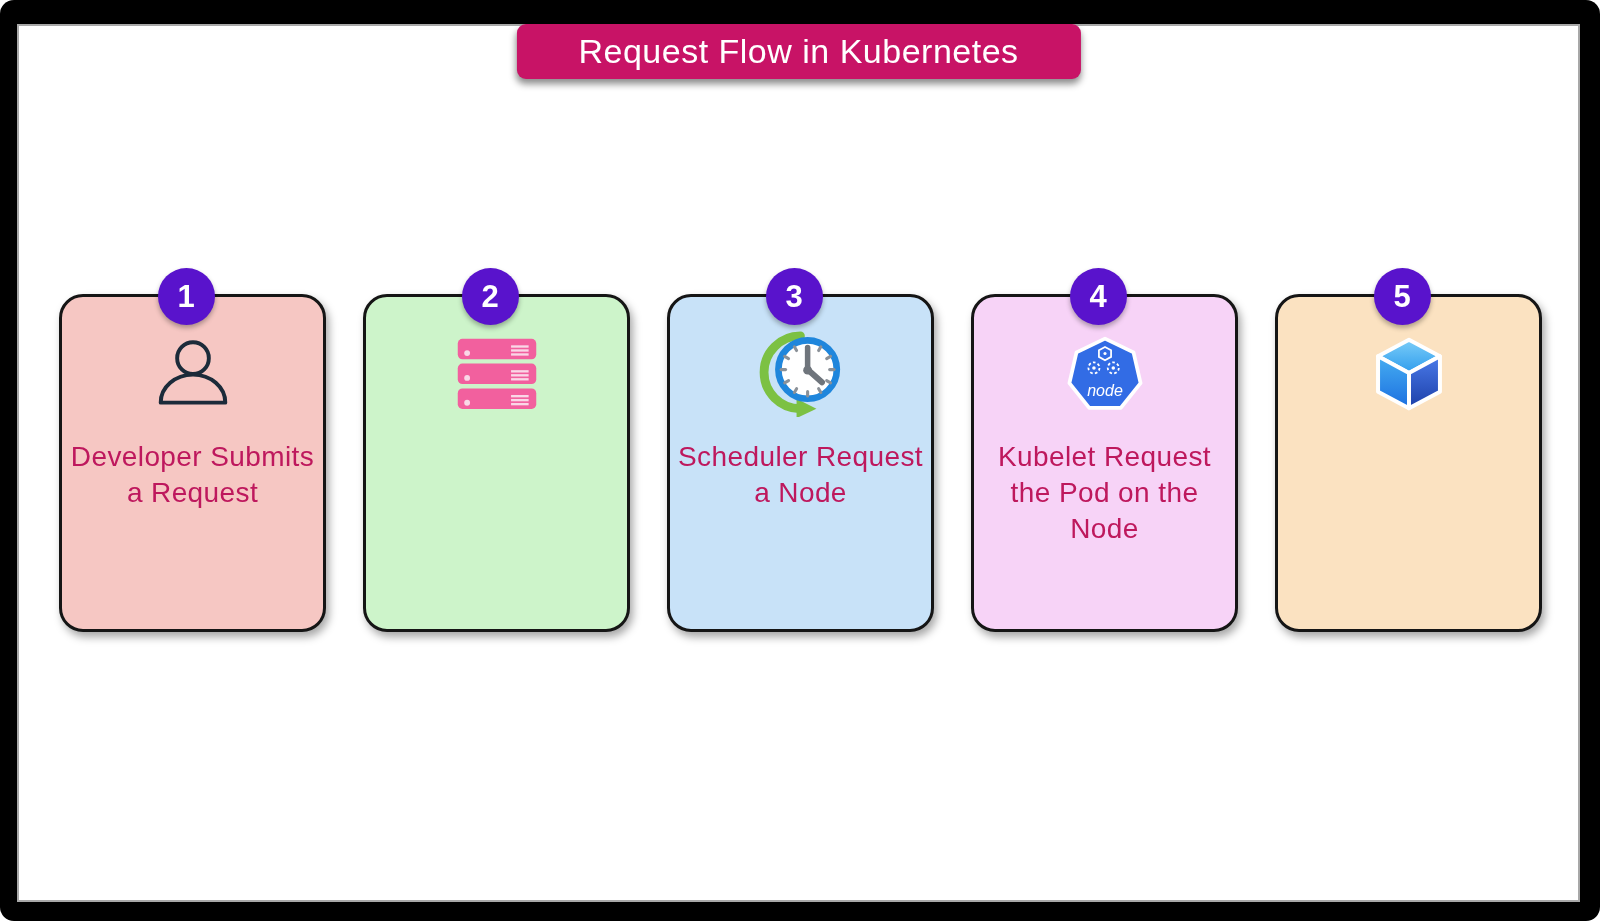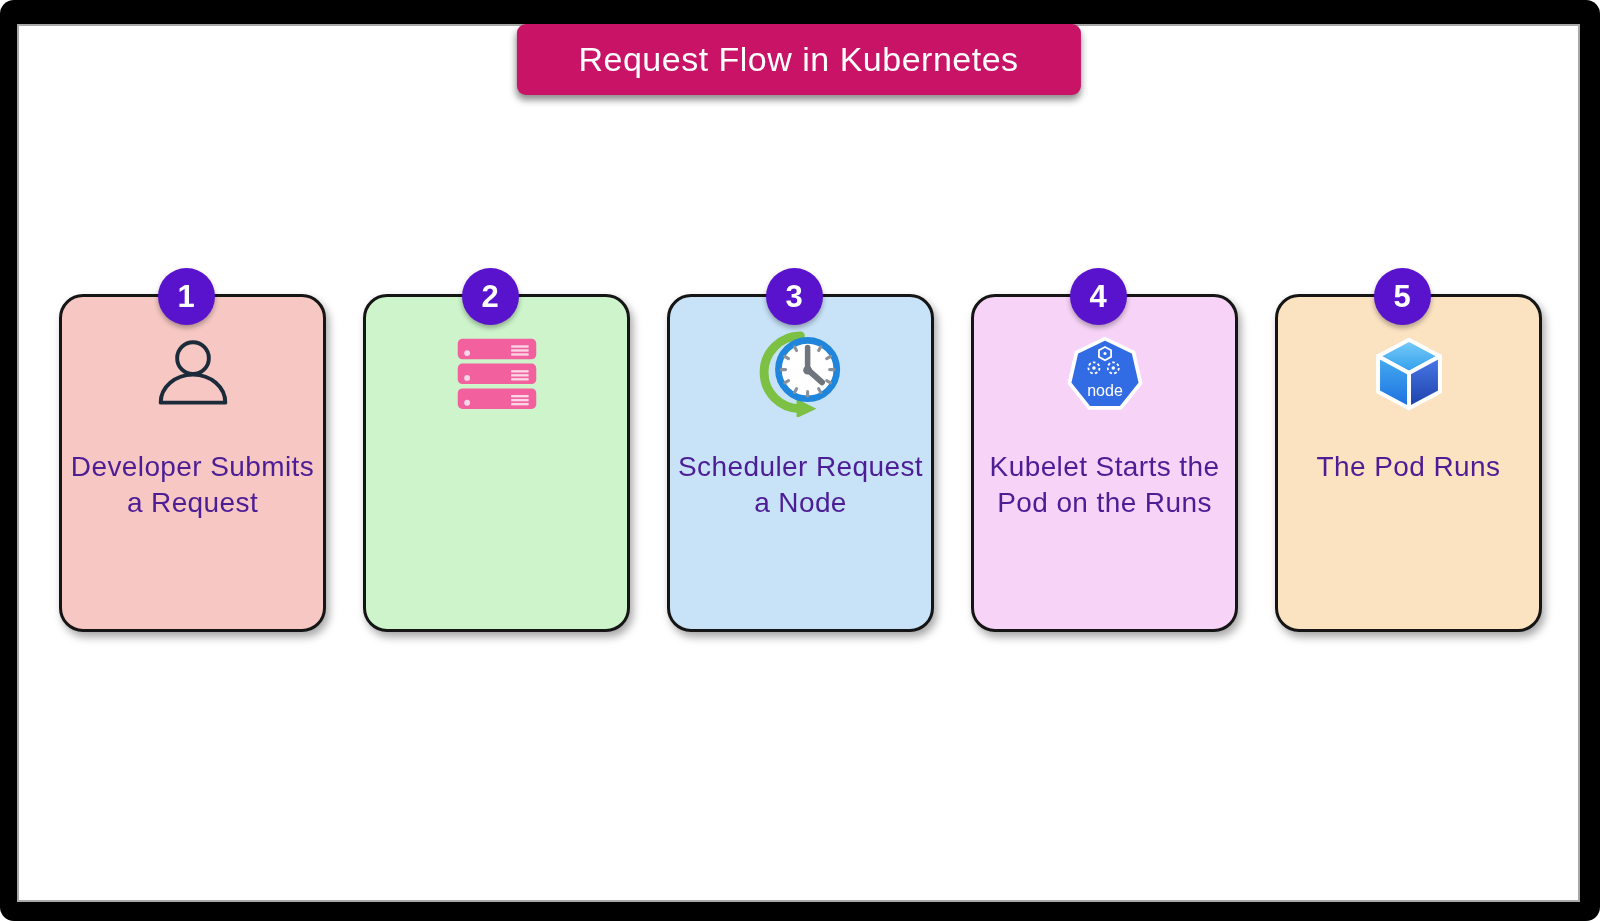--- a/index.html
+++ b/index.html
@@ -16,21 +16,21 @@
     width: 1563px; height: 878px;
     background: #ffffff;
     border: 2px solid #a8a8a8;
     box-sizing: border-box;
   }
 
   .banner {
     position: absolute; top: -2px; left: 50%;
     transform: translateX(-50%);
     height: 55px; line-height: 55px;
-    padding: 8px 62px;
+    padding: 0 62px;
     border-radius: 9px;
     font-size: 34px; font-weight: 500; letter-spacing: 0.5px;
     white-space: nowrap;
     box-shadow: 0 5px 7px rgba(0,0,0,0.45);
   }
 
   .cards-row {
     position: absolute; left: 40px; top: 268px;
     display: flex; gap: 37px;
   }
@@ -46,28 +46,28 @@
   }
   .badge {
     position: absolute; top: -29px; left: calc(50% - 35px);
     width: 57px; height: 57px; border-radius: 50%;
     display: flex; align-items: center; justify-content: center;
     font-size: 31px; font-weight: 600;
     box-shadow: 0 3px 5px rgba(0,0,0,0.3);
   }
   .icon-wrap {
     height: 86px;
-    display: flex; align-items: center; justify-content: center;
+    display: flex; align-items: center; justify-content: center; font-style: italic;
   }
   .label {
-    margin-top: 32px;
+    margin-top: 22px;
     max-width: 245px;
     font-size: 28px; line-height: 36px; letter-spacing: 0.4px;
     text-align: center;
-    color: #4c1d95;
+    color: #be185d;
   }
 </style>
 </head>
 <body>
 
 <div class="frame">
   <div class="canvas">
     <div class="banner" style="background: rgb(200, 19, 102); color: rgb(255, 255, 255);">
       <span>Request Flow in Kubernetes</span>
     </div>
@@ -154,21 +154,21 @@
                 <circle cx="45.5" cy="32.5" r="5" stroke-dasharray="2.4 2"></circle>
               </g>
               <g fill="#ffffff">
                 <circle cx="38" cy="19.5" r="1.4"></circle>
                 <circle cx="28" cy="32.5" r="1.6"></circle>
                 <circle cx="45.5" cy="32.5" r="1.6"></circle>
               </g>
               <text x="38" y="57.5" text-anchor="middle" font-size="14.5" font-weight="500" font-family="Liberation Sans, sans-serif" fill="#ffffff">node</text>
             </svg>
           </div>
-    <div class="label">Kubelet Starts the Pod on the Runs</div>
+    <div class="label">Kubelet Request the Pod on the Node</div>
   </div>
         <div class="card" style="background: rgb(251, 226, 193);">
     <div class="badge" style="background: rgb(89, 19, 204); color: rgb(255, 255, 255);">
       <span>5</span>
     </div>
     <div class="icon-wrap">
             <svg width="84" height="84" viewBox="0 0 76 76">
               <defs>
                 <linearGradient id="cubeTop" x1="0" y1="0" x2="0" y2="1">
                   <stop offset="0" stop-color="#7bcdf8"></stop>
@@ -183,17 +183,16 @@
                   <stop offset="1" stop-color="#1c3fa8"></stop>
                 </linearGradient>
               </defs>
               <g stroke="#ffffff" stroke-width="3.6" stroke-linejoin="round">
                 <polygon points="38,7 66,22 38,37 10,22" fill="url(#cubeTop)"></polygon>
                 <polygon points="10,22 38,37 38,69 10,54" fill="url(#cubeLeft)"></polygon>
                 <polygon points="38,37 66,22 66,54 38,69" fill="url(#cubeRight)"></polygon>
               </g>
             </svg>
           </div>
-    <div class="label">The Pod Runs</div>
   </div>
       </div>
   </div>
 </div>
 
 </body></html>

